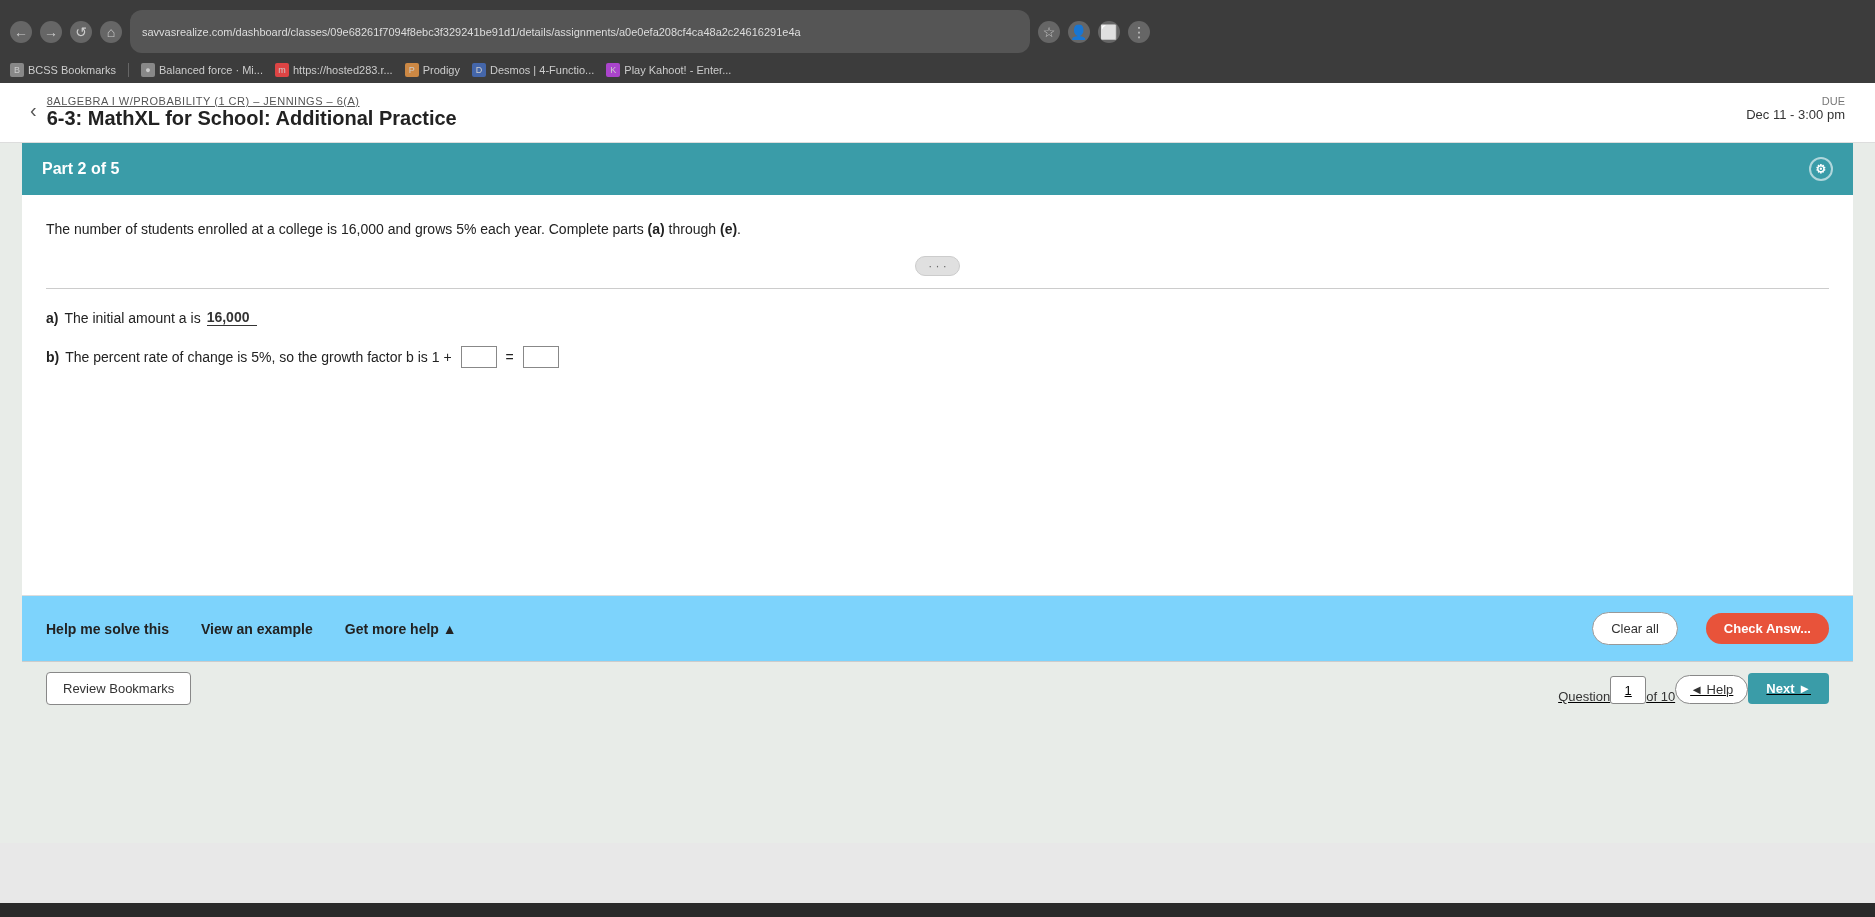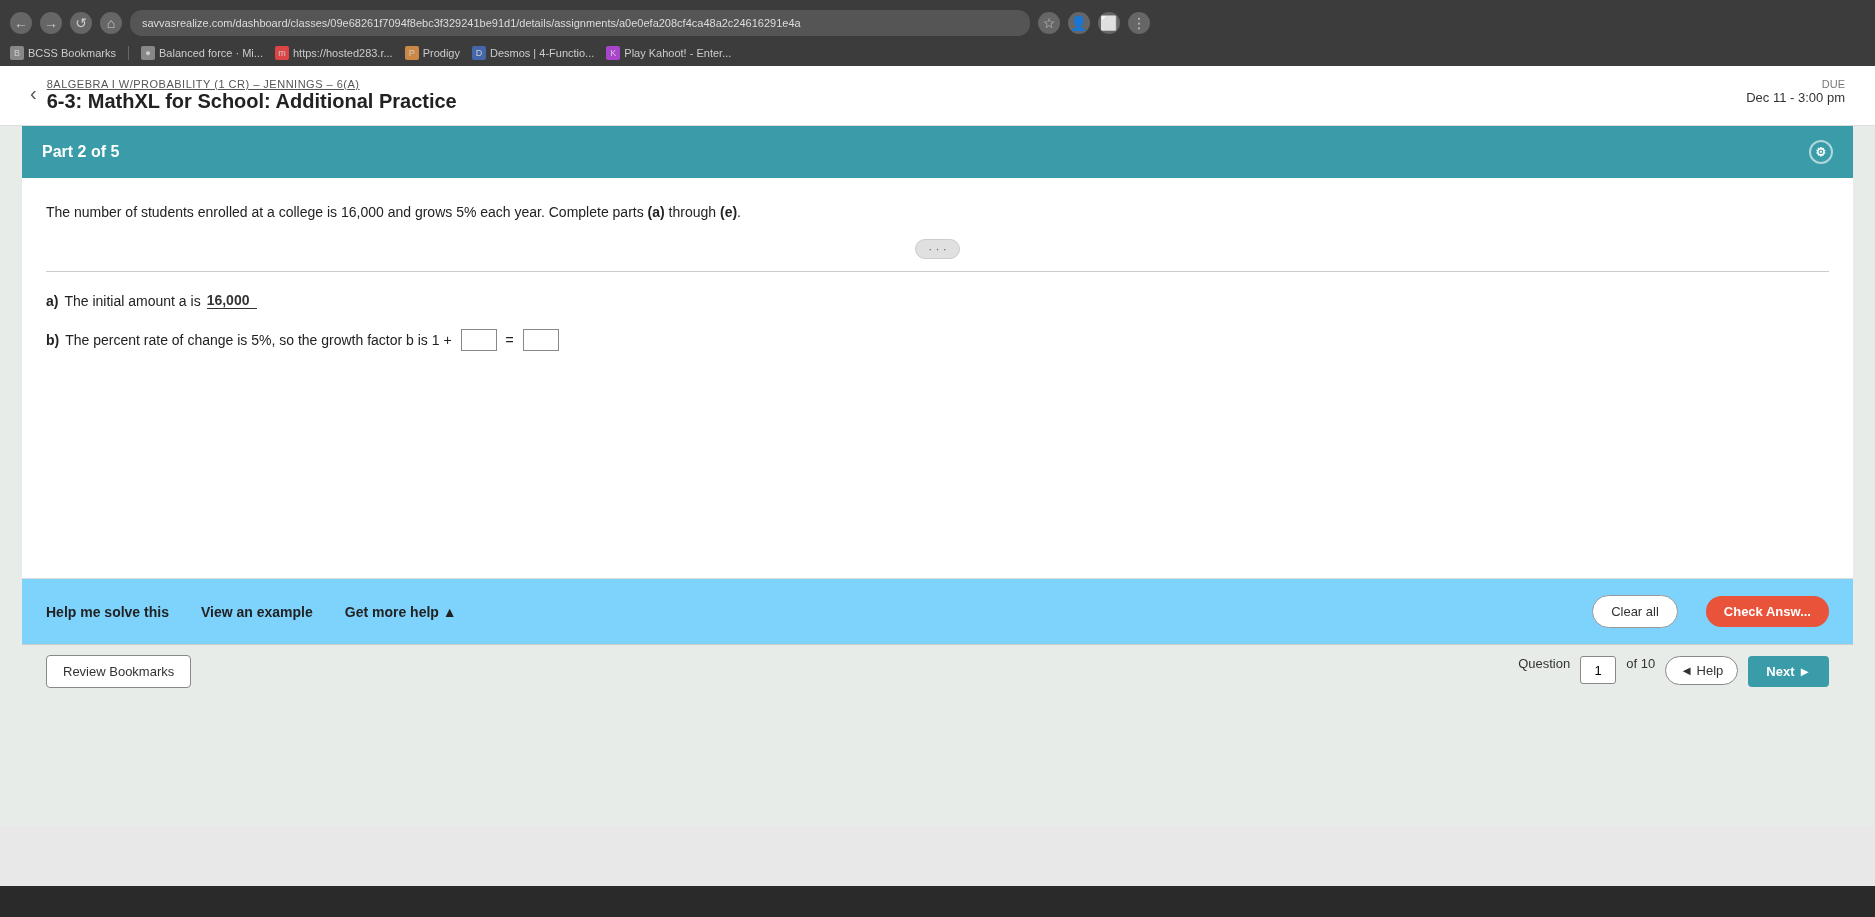--- a/index.html
+++ b/index.html
@@ -32,21 +32,21 @@
       cursor: pointer;
       display: flex; align-items: center; justify-content: center;
     }
     .browser-url-bar {
       flex: 1;
       background: #555;
       border-radius: 12px;
       padding: 4px 12px;
       color: #ddd;
       font-size: 11px;
-      height: 26px;
+      height: 43px;
       display: flex;
       align-items: center;
       max-width: 900px;
     }
     .browser-bookmarks {
       display: flex;
       align-items: center;
       gap: 12px;
       padding: 4px 0 6px;
       background: #3c3c3c;
@@ -264,22 +264,22 @@
       background: #fff;
       border: 1px solid #888;
       border-radius: 4px;
       padding: 8px 16px;
       font-size: 13px;
       cursor: pointer;
       color: #333;
     }
     .question-nav {
       display: flex;
-      align-items: flex-start;
-      gap: 10px;
+      align-items: flex-end;
+      text-decoration: underline;
     }
     .question-label {
       font-size: 13px;
       color: #333;
     }
     .question-number-input {
       width: 36px;
       height: 28px;
       border: 1px solid #888;
       text-align: center;

